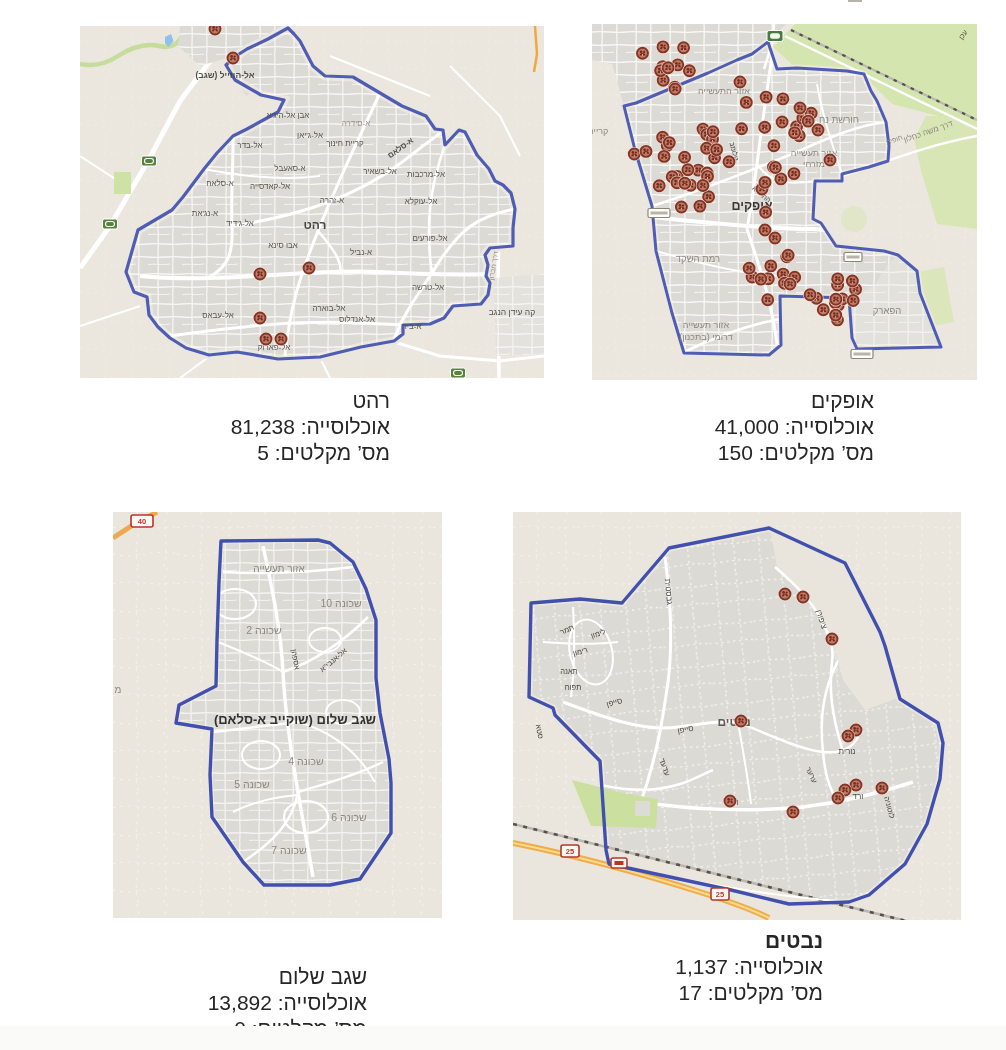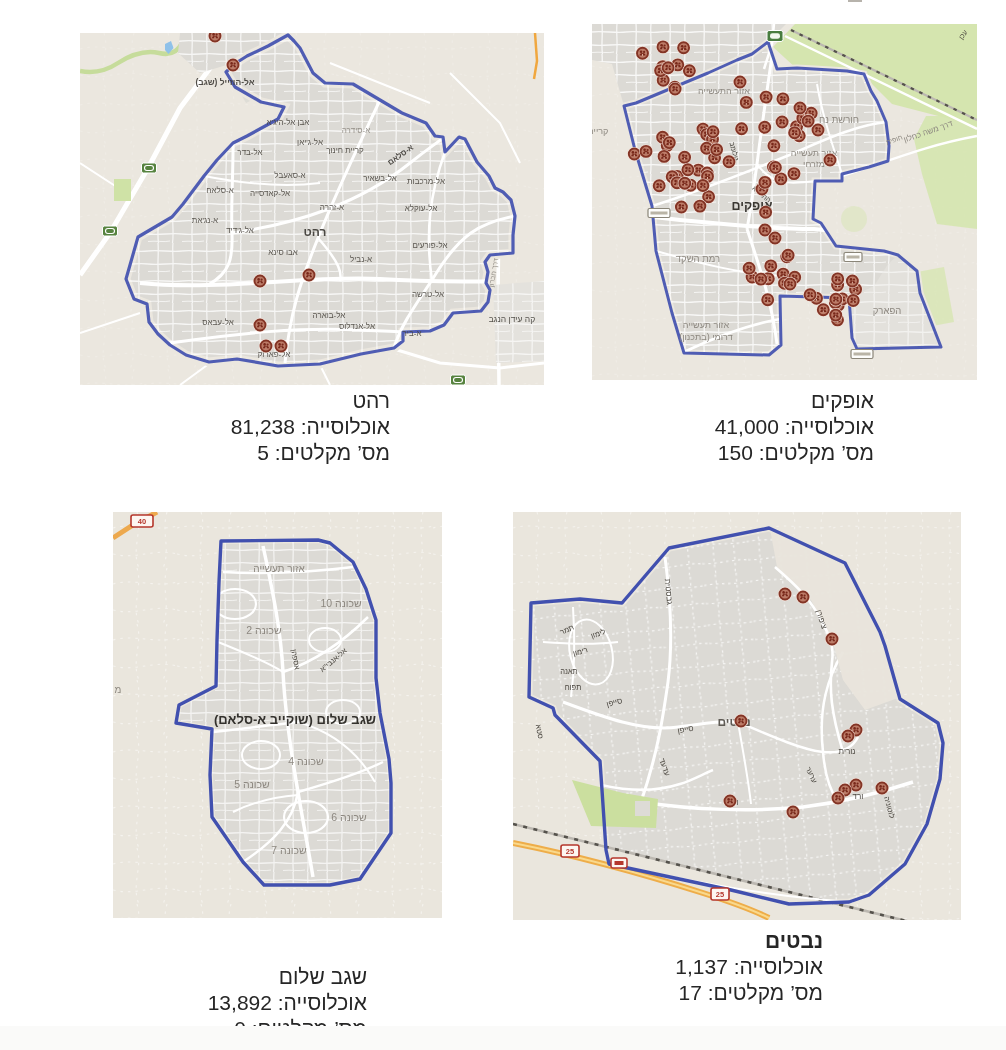--- a/index.html
+++ b/index.html
@@ -1,20 +1,20 @@
 <!DOCTYPE html>
 <html lang="he"><head><meta charset="utf-8">
 <style>
 html,body{margin:0;padding:0;}
 body{width:1006px;height:1050px;position:relative;background:#ffffff;overflow:hidden;
 font-family:"Liberation Sans",sans-serif;}
 .map{position:absolute;}
 .cap{position:absolute;font-size:21px;line-height:25.8px;color:#262626;text-align:right;direction:rtl;white-space:nowrap;}
 </style></head><body>
-<div class="map" style="left:80px;top:33px;width:400px;height:352px">
+<div class="map" style="left:80px;top:26px;width:400px;height:352px">
 <svg width="464" height="352" viewBox="0 0 464 352" style="position:absolute;left:0;top:0">
 <defs>
 <g id="mk1">
 <circle r="7" fill="#f5e2d8" opacity="0.95"></circle>
 <circle r="5.5" fill="#bd7c68" stroke="#833425" stroke-width="1.9"></circle>
 <path d="M-3,2.3 a3,2.6 0 0 1 6,0 z" fill="#78281a"></path>
 <circle cx="-1.4" cy="-1.6" r="1.3" fill="#78281a"></circle>
 <circle cx="1.6" cy="-1.4" r="1.1" fill="#78281a"></circle>
 <rect x="-0.5" y="0.6" width="1" height="2" fill="#ddb09e"></rect>
 </g>

